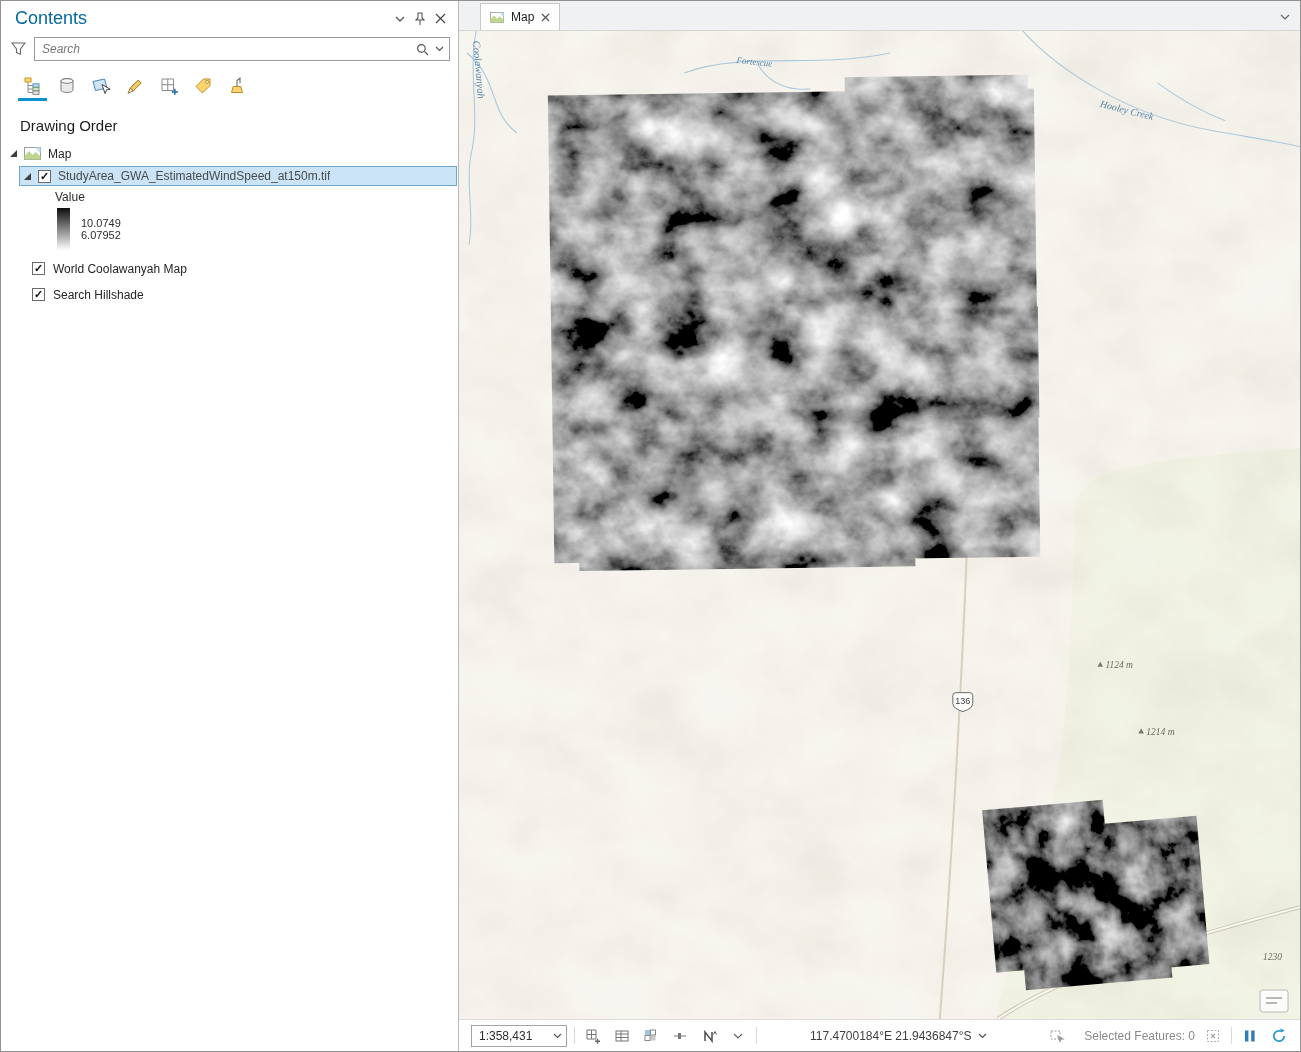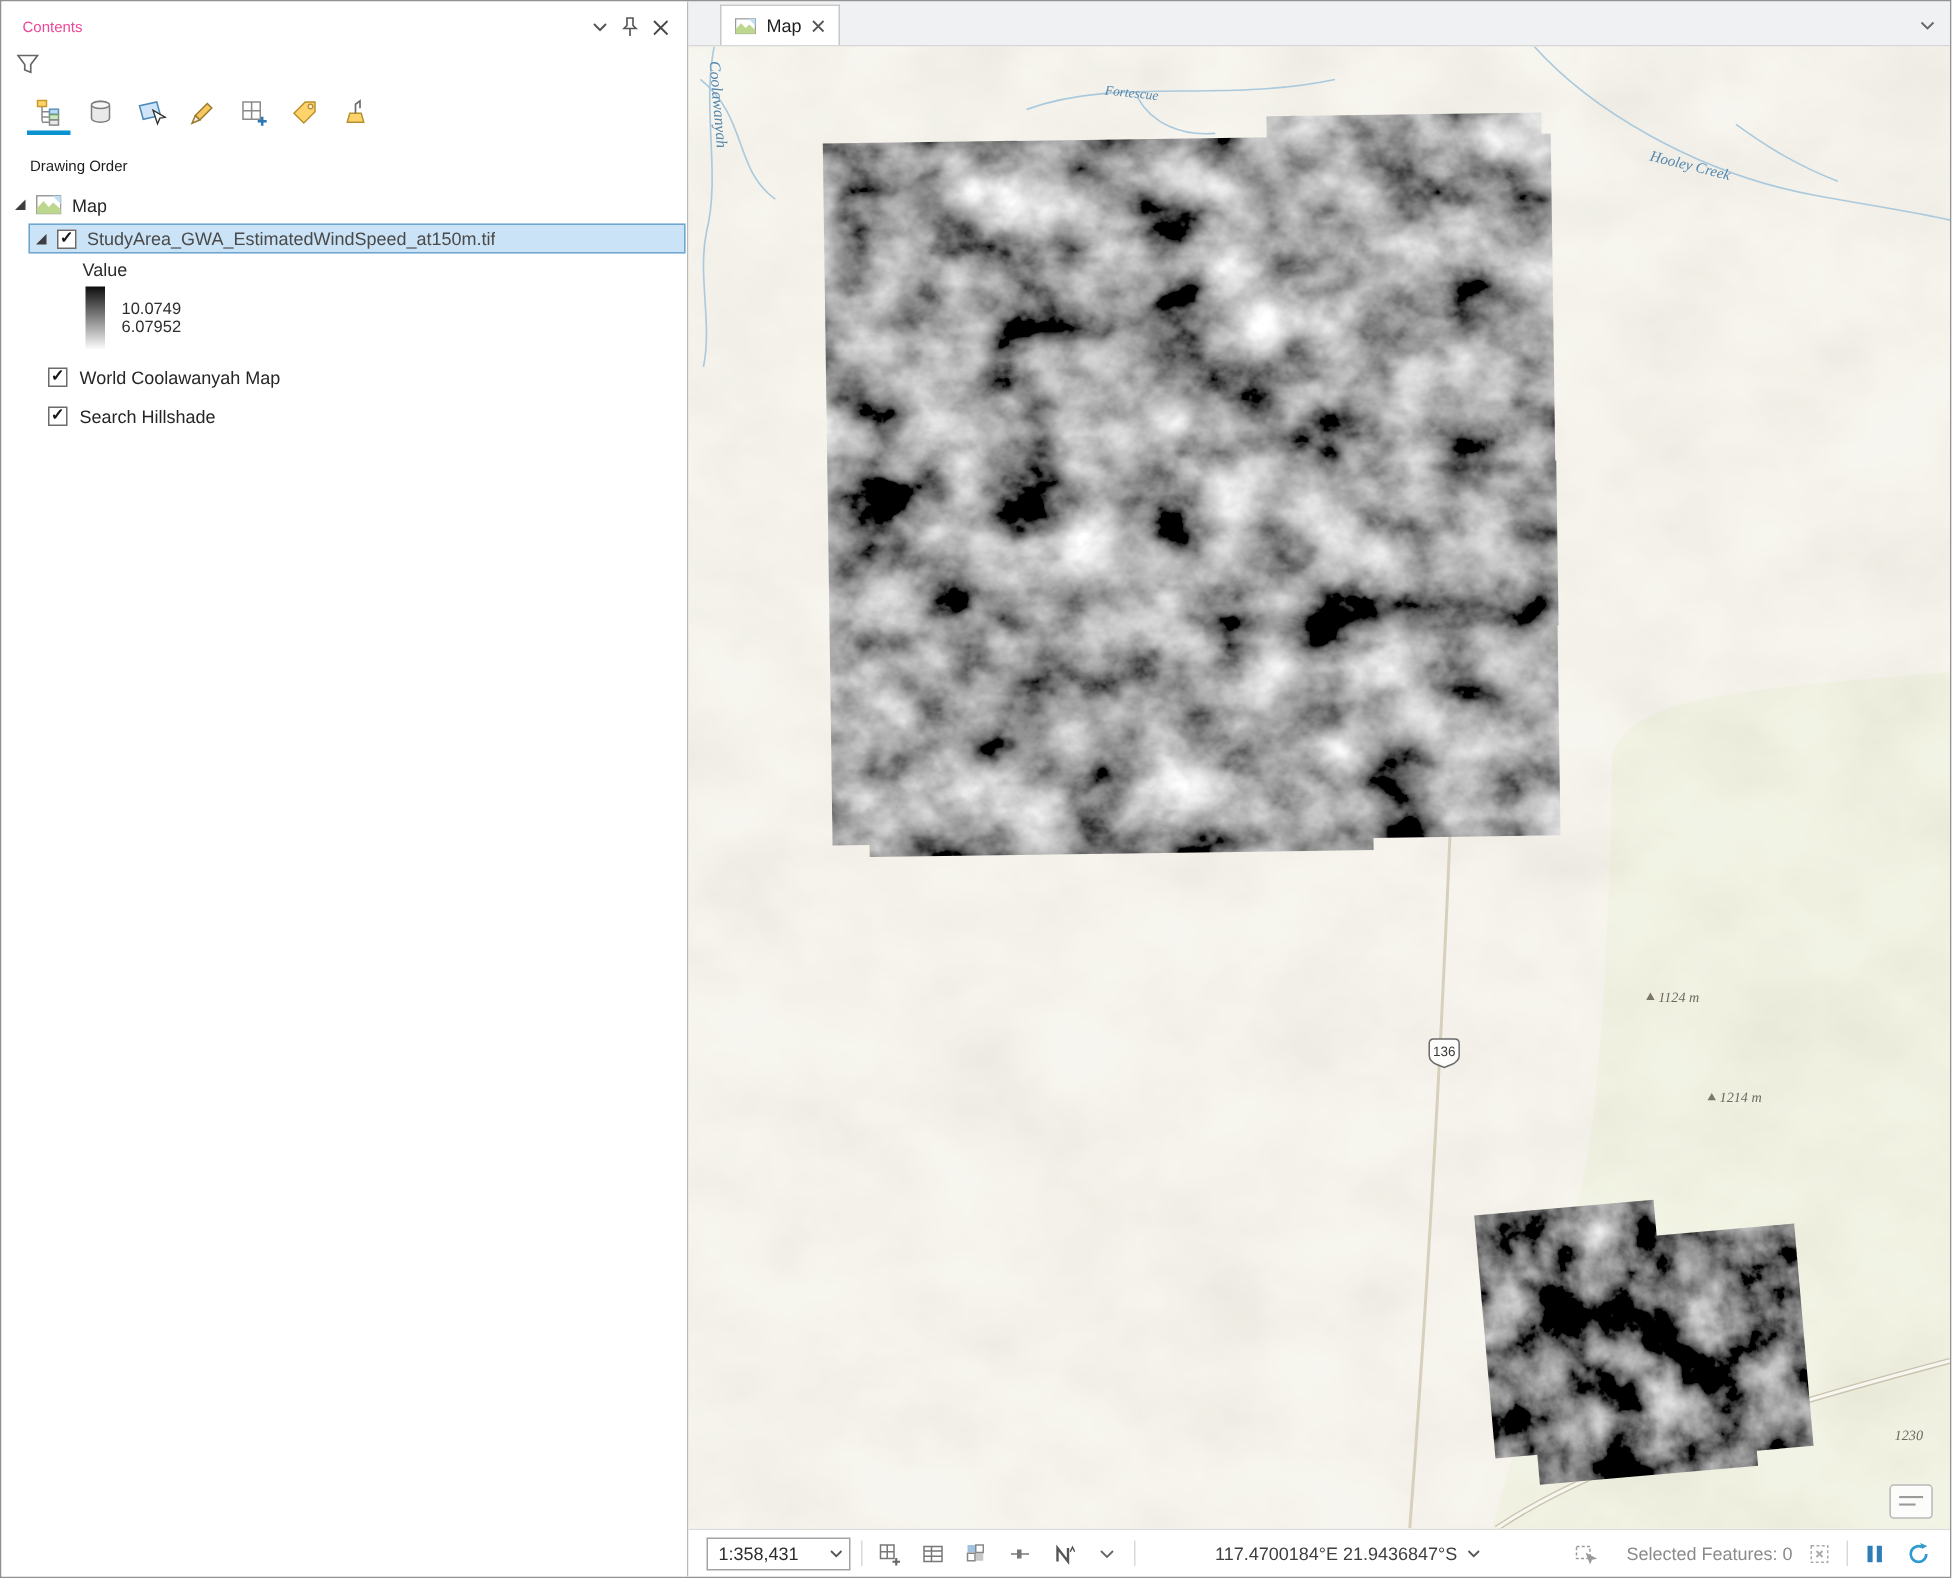--- a/index.html
+++ b/index.html
@@ -3,31 +3,31 @@
 <meta charset="utf-8">
 <style>
   *{box-sizing:border-box;margin:0;padding:0}
   html,body{width:1301px;height:1052px;overflow:hidden}
   body{font-family:"Liberation Sans",sans-serif;font-size:12px;color:#333;background:#fff}
   .window{width:1301px;height:1052px;display:flex;border:1px solid #919191;background:#fff;position:relative}
 
   
   .contents{width:458px;min-width:458px;background:#fff;border-right:1px solid #b9b9b9;display:flex;flex-direction:column}
   .panel-header{display:flex;align-items:center;padding:7px 8px 4px 14px}
-  .panel-title{flex:1;font-size:10px;color:#ec4899}
+  .panel-title{flex:1;font-size:18px;color:#0369a1}
   .hicon{width:20px;height:20px;display:flex;align-items:center;justify-content:center;background:none;border:none;cursor:pointer}
   .search-row{display:flex;align-items:center;gap:7px;padding:4px 8px 6px 8px}
   .filter-wrap{width:18px;display:flex;justify-content:center}
   .search-box{flex:1;display:flex;align-items:center;border:1px solid #9a9a9a;background:#fff;height:24px;padding:0 5px 0 7px;gap:6px}
   .search-input{flex:1;border:none;outline:none;font-family:inherit;font-size:12px;color:#444;min-width:0}
   .search-input::placeholder{font-style:italic;color:#767676}
   .toolbar{display:flex;gap:3px;padding:4px 0 0 16px}
   .tool{width:31px;height:30px;display:flex;align-items:center;justify-content:center;position:relative;cursor:pointer}
   .tool.active::after{content:"";position:absolute;left:1px;right:1px;bottom:0;height:3px;background:#0b92d0}
-  .section-label{padding:16px 0 8px 19px;font-size:10px;color:#1d1d1d}
+  .section-label{padding:16px 0 8px 19px;font-size:15px;color:#1d1d1d}
   .tree{display:flex;flex-direction:column}
   .tree-row{display:flex;align-items:center;height:23px;cursor:pointer}
   .row-map{padding-left:9px;gap:7px}
   .expander{width:0;height:0;border-right:7px solid #3e3e3e;border-top:7px solid transparent;flex:none}
   .lbl{white-space:nowrap;overflow:hidden;text-overflow:ellipsis}
   .lbl.dark{color:#262626}
   .lbl.gray{color:#4a4a4a}
   .row-layer{margin:1px 1px 0 18px;padding:0 4px;gap:7px;border:1px solid transparent;height:20px}
   .row-layer.selected{background:#cbe3f6;border-color:#6ea6cf}
   .checkbox{width:13px;height:13px;border:1px solid #6b6b6b;background:#fff;display:flex;align-items:center;justify-content:center;flex:none;font-size:11px;line-height:1;color:#141414}
@@ -89,20 +89,34 @@
           </svg>
       </button>
     </div>
 
     <div class="search-row">
       <span class="filter-wrap">
         <svg width="15" height="14" viewBox="0 0 15 14">
             <path d="M1 1 H14 L9.5 7 V12.2 L5.5 10.6 V7 Z" fill="none" stroke="#666" stroke-width="1.1"></path>
           </svg>
       </span>
+      <div class="search-box">
+        <input class="search-input" placeholder="Search" style="">
+        <span style="display:flex">
+          <svg width="13" height="13" viewBox="0 0 13 13">
+              <circle cx="5.4" cy="5.4" r="3.8" fill="none" stroke="#555" stroke-width="1.2"></circle>
+              <line x1="8.4" y1="8.4" x2="12" y2="12" stroke="#555" stroke-width="1.2"></line>
+            </svg>
+        </span>
+        <span style="display:flex">
+          <svg width="9" height="6" viewBox="0 0 9 6">
+              <path d="M1 1 L4.5 4.5 L8 1" stroke="#555" fill="none" stroke-width="1.2"></path>
+            </svg>
+        </span>
+      </div>
     </div>
 
     <div class="toolbar">
       <div class="tool active">
         <svg width="20" height="20" viewBox="0 0 20 20">
             <rect x="2" y="2" width="6" height="4" fill="#ffd36b" stroke="#c89a2a"></rect>
             <path d="M5 6 V16 M5 9.5 H10 M5 13 H10 M5 16.5 H10" stroke="#8a8a8a" fill="none"></path>
             <rect x="10" y="7.8" width="6" height="3.4" fill="#bcd9f0" stroke="#5f92bb"></rect>
             <rect x="10" y="11.4" width="6" height="3.4" fill="#cfe6c8" stroke="#74a06b"></rect>
             <rect x="10" y="15" width="6" height="3.4" fill="#e8e8e8" stroke="#8a8a8a"></rect>

